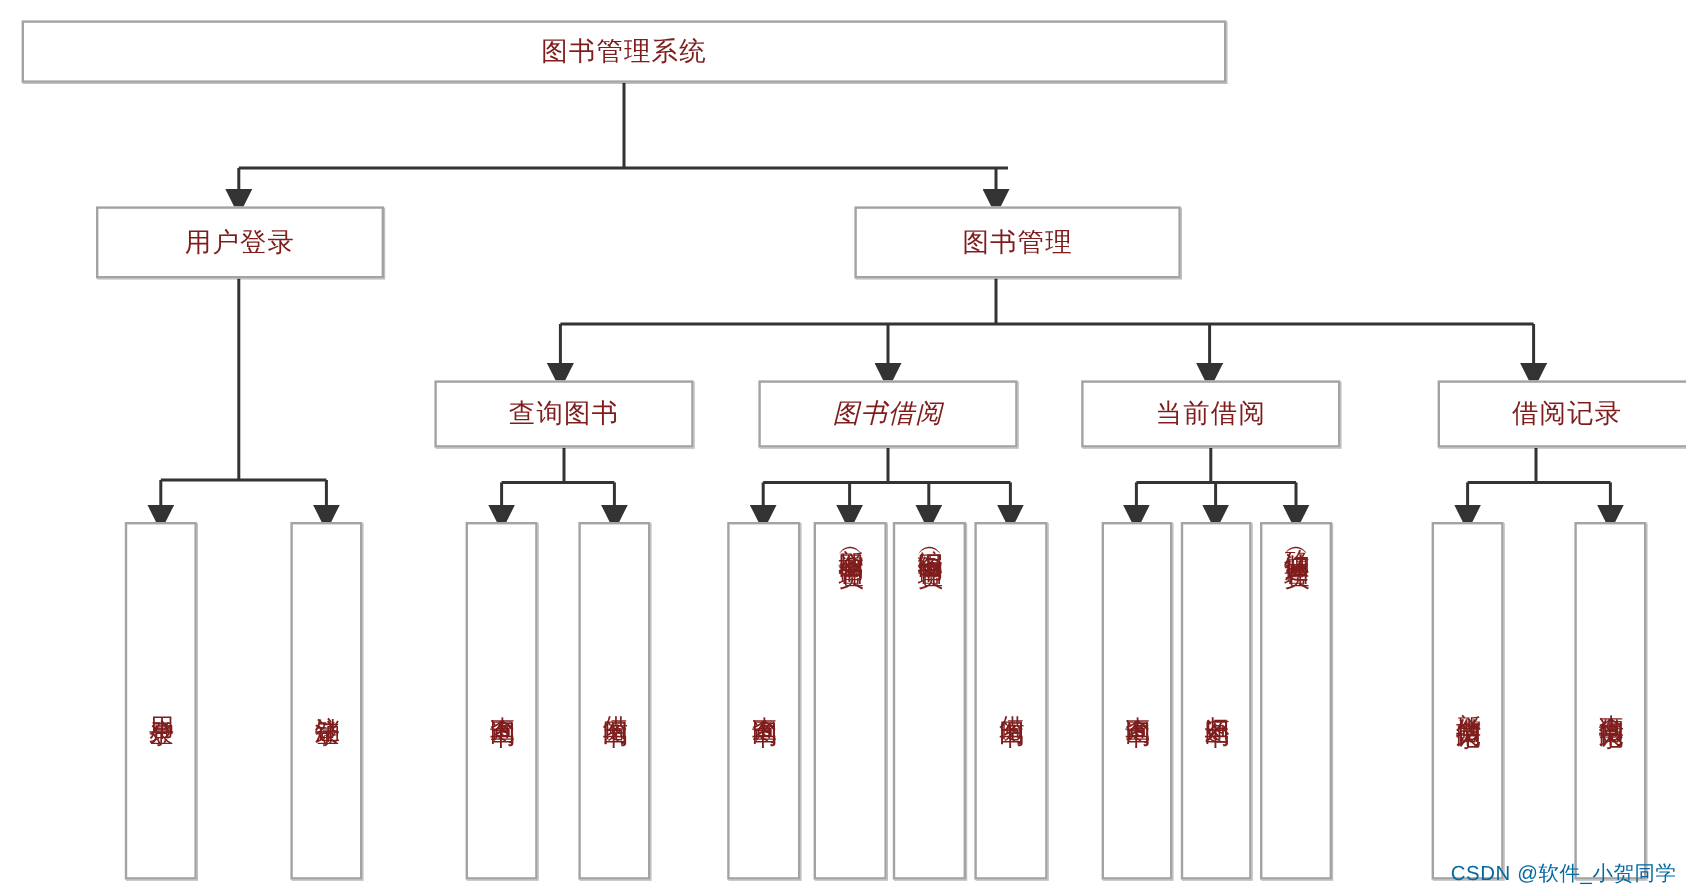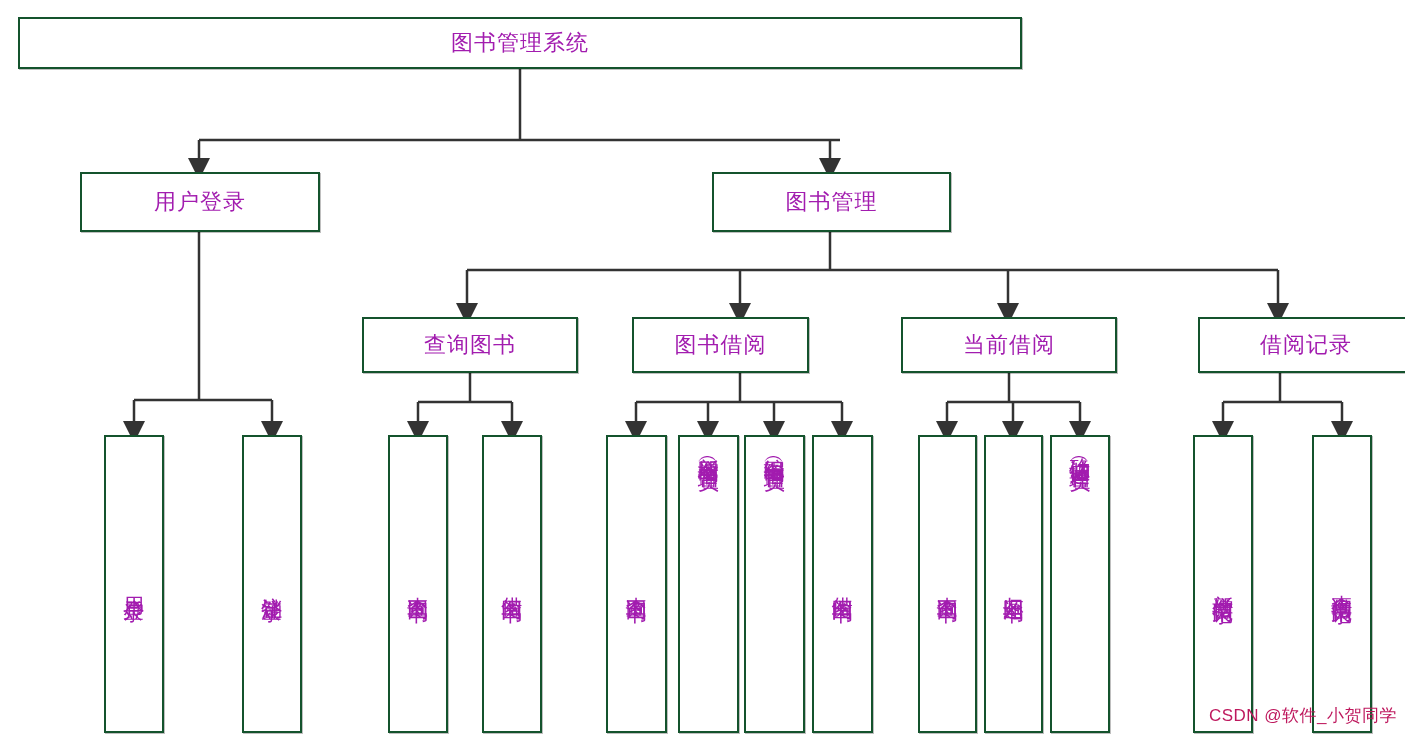--- a/index.html
+++ b/index.html
@@ -21,26 +21,26 @@
     position: absolute;
     left: 0;
     top: 0;
     width: 1405px;
     height: 747px;
     pointer-events: none;
   }
   .node {
     position: absolute;
     box-sizing: border-box;
-    border: 2px solid #14532d;
+    border: 2px solid #a3a3a3;
     background: #ffffff;
     display: flex;
     align-items: center;
     justify-content: center;
-    color: #a21caf;
+    color: #7f1d1d;
     box-shadow: 1px 1px 0 rgba(0,0,0,0.25);
   }
   .node.horiz {
     font-size: 22px;
     letter-spacing: 1px;
     line-height: 1.2;
     text-align: center;
   }
   .node.vert {
     writing-mode: vertical-rl;
@@ -52,23 +52,23 @@
     justify-content: center;
     padding: 4px 0;
     overflow: hidden;
   }
   .node.vert.top {
     justify-content: flex-start;
   }
   .watermark {
     position: absolute;
     right: 8px;
-    bottom: 20px;
+    bottom: 8px;
     font-size: 17px;
-    color: #be185d;
+    color: #0369a1;
     letter-spacing: 0.5px;
     white-space: nowrap;
   }
 </style>
 </head>
 <body>
 
 <div id="canvas">
 
   <svg class="edges" viewBox="0 0 1405 747" xmlns="http://www.w3.org/2000/svg">
@@ -117,24 +117,24 @@
       <path d="M1280,373 L1280,402"></path>
       <path d="M1223,402 L1342,402"></path>
       <path d="M1223,402 L1223,423" marker-end="url(#arrow)"></path>
       <path d="M1342,402 L1342,423" marker-end="url(#arrow)"></path>
     </g>
   </svg>
 
   <div class="node horiz" id="n-root" style="left: 18px; top: 17px; width: 1004px; height: 52px;">图书管理系统</div>
 
   <div class="node horiz" style="left: 80px; top: 172px; width: 240px; height: 60px;">用户登录</div>
-  <div class="node horiz" style="left: 712px; top: 172px; width: 239px; height: 60px;">图书管理</div>
+  <div class="node horiz" style="left: 712px; top: 172px; width: 272px; height: 60px;">图书管理</div>
 
   <div class="node horiz" style="left: 362px; top: 317px; width: 216px; height: 56px;">查询图书</div>
-  <div class="node horiz" style="left: 632px; top: 317px; width: 177px; height: 56px;">图书借阅</div>
+  <div class="node horiz" style="left: 632px; top: 317px; width: 216px; height: 56px; font-style: italic;">图书借阅</div>
   <div class="node horiz" style="left: 901px; top: 317px; width: 216px; height: 56px; text-align: right;">当前借阅</div>
   <div class="node horiz" style="left: 1172px; top: 317px; width: 216px; height: 56px; margin-left: 26px;">借阅记录</div>
 
   <div class="node vert" style="left: 104px; top: 435px; width: 60px; height: 298px;">用户登录</div>
   <div class="node vert" style="left: 242px; top: 435px; width: 60px; height: 298px;">注销登录</div>
   <div class="node vert" style="left: 388px; top: 435px; width: 60px; height: 298px;">查询图书</div>
   <div class="node vert" style="left: 482px; top: 435px; width: 60px; height: 298px;">借阅图书</div>
   <div class="node vert" style="left: 606px; top: 435px; width: 61px; height: 298px;">查询图书</div>
   <div class="node vert top" style="left: 678px; top: 435px; width: 61px; height: 298px;">新增图书（管理员）</div>
   <div class="node vert top" style="left: 744px; top: 435px; width: 61px; height: 298px;">编辑图书（管理员）</div>

